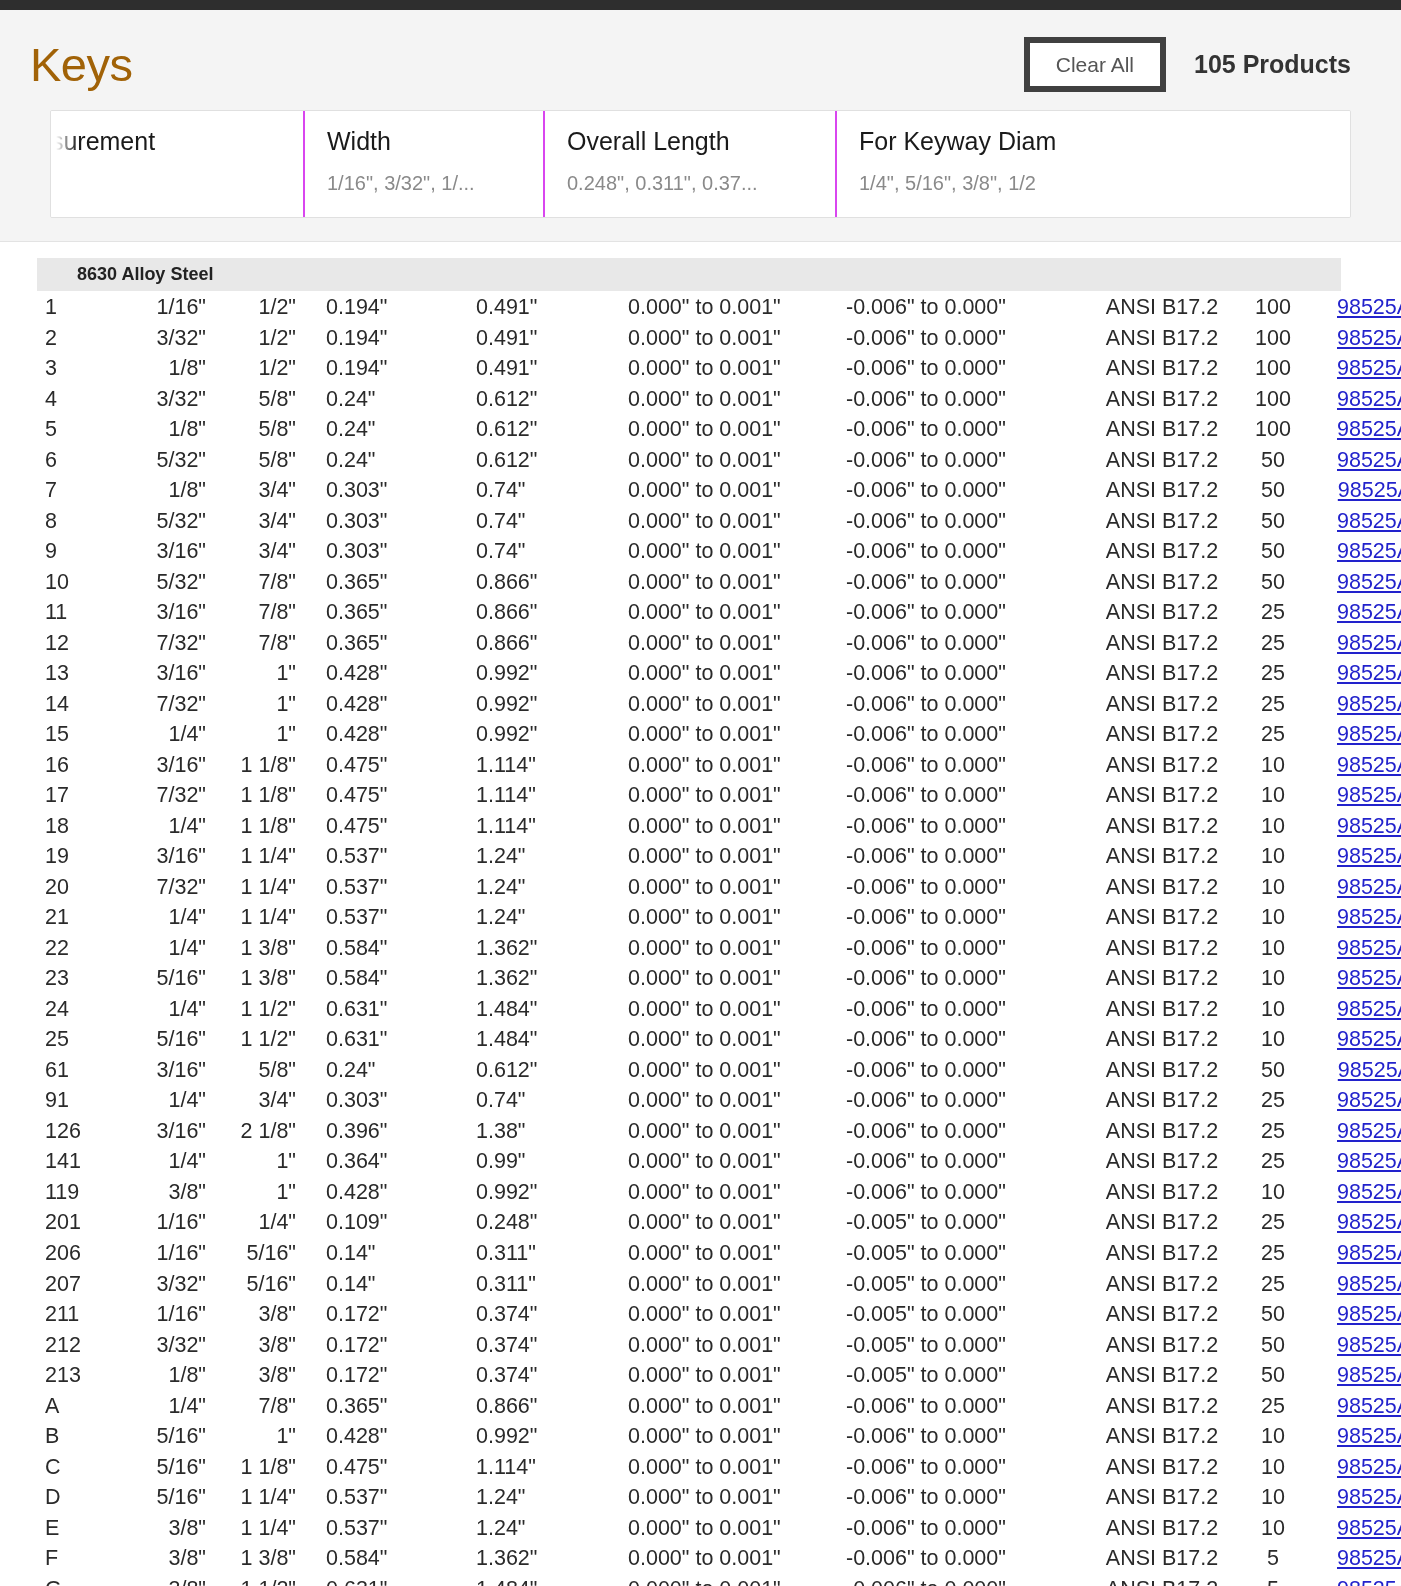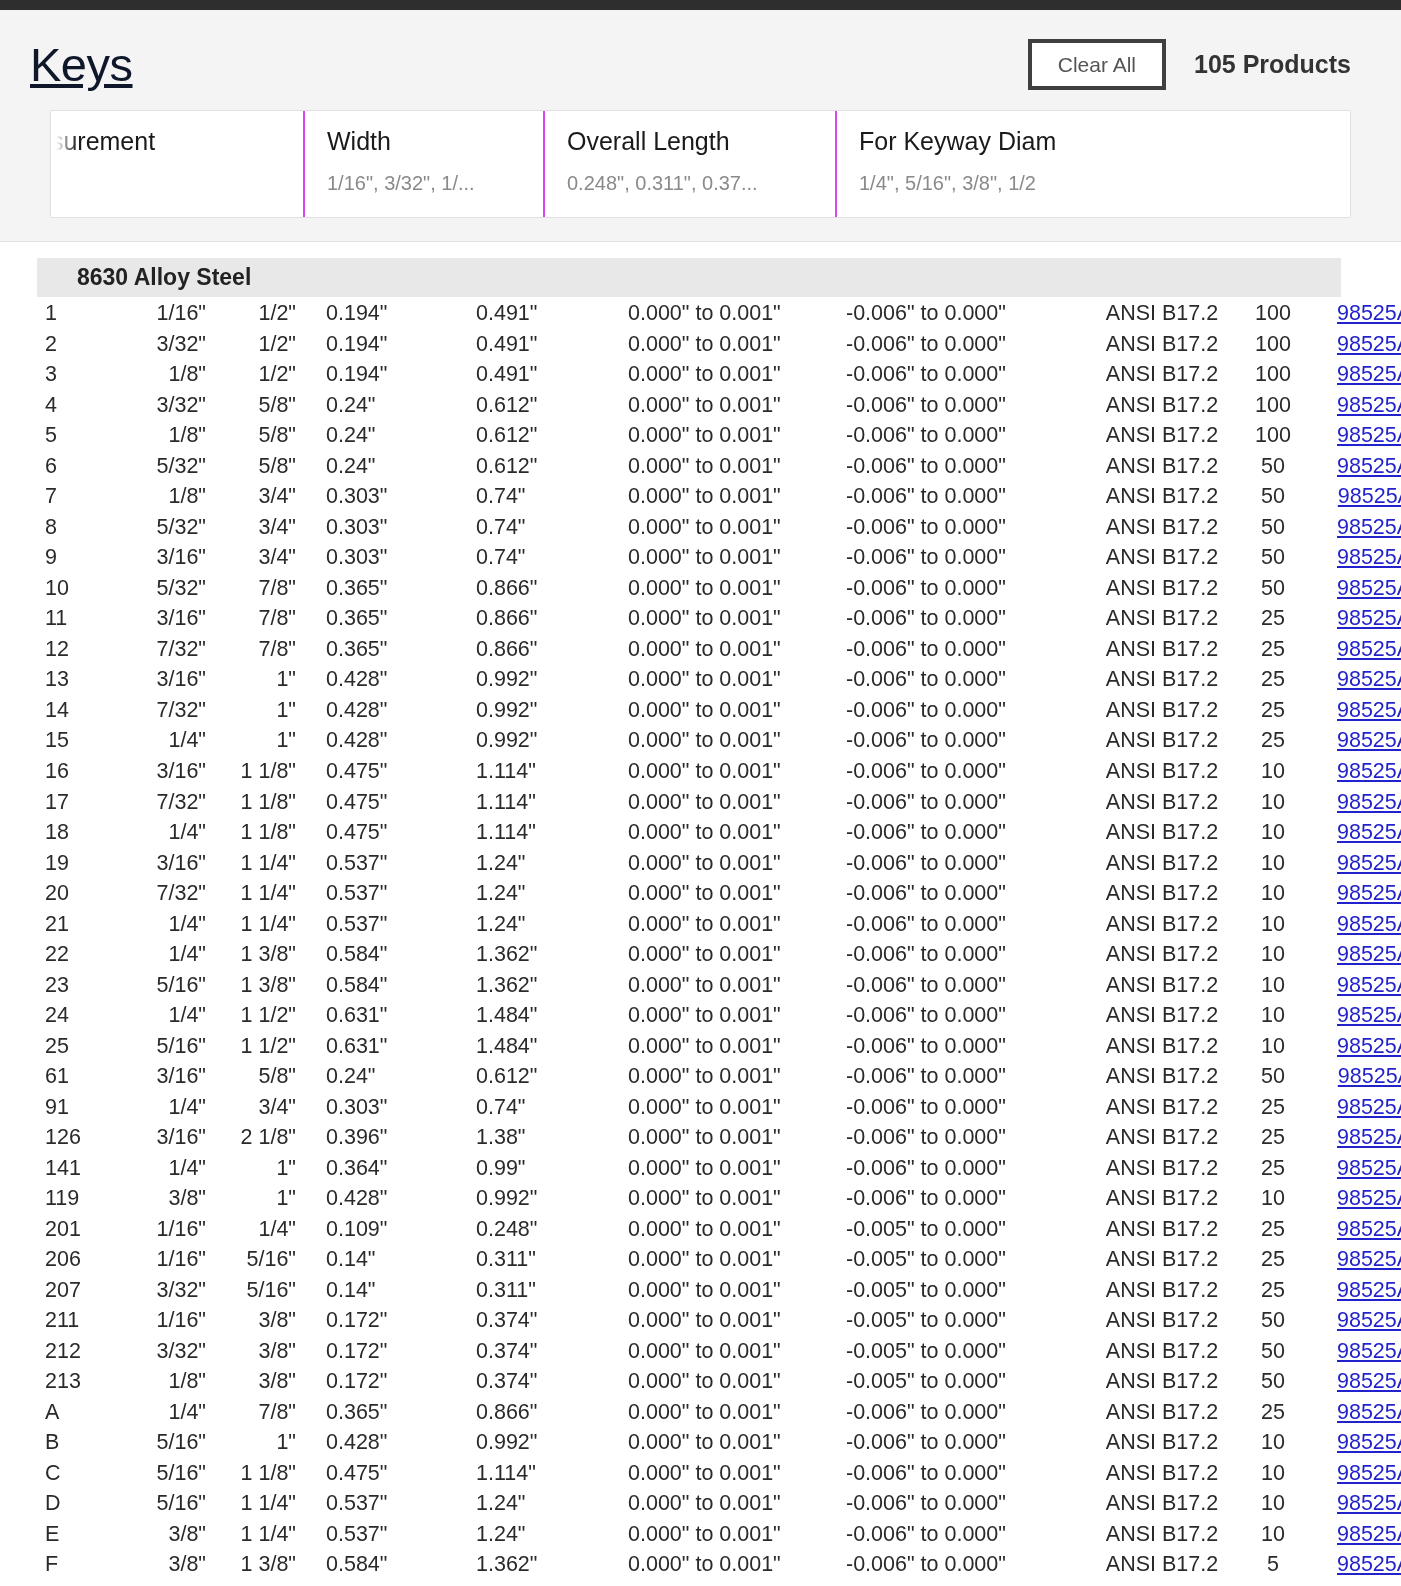--- a/index.html
+++ b/index.html
@@ -28,34 +28,33 @@
   }
   .header-top {
     display: flex;
     align-items: center;
     justify-content: space-between;
     padding: 18px 50px 10px 30px;
     height: 100px;
   }
   .page-title {
     font-size: 47px;
-    color: #0f172a;
+    color: #a16207;
     font-weight: 400;
     letter-spacing: -0.5px;
     line-height: 1;
     margin: 0;
-    text-decoration: underline;
   }
   .header-right {
     display: flex;
     align-items: center;
     gap: 28px;
   }
   .clear-all {
-    border: 4px solid #404040;
+    border: 6px solid #404040;
     background: #ffffff;
     color: #555555;
     font-size: 21px;
     padding: 11px 26px;
     line-height: 1;
     cursor: pointer;
     font-family: "Liberation Sans", sans-serif;
   }
   .product-count {
     font-size: 25px;
@@ -121,21 +120,21 @@
 
   
   .table-area {
     background: #ffffff;
     padding: 0 0 0 0;
     position: relative;
     overflow: hidden;
   }
   .group-header {
     background: #e8e8e8;
-    font-size: 23px;
+    font-size: 18px;
     font-weight: bold;
     color: #222222;
     padding: 5px 0 5px 40px;
     margin: 16px 60px 0 37px;
     line-height: 1.25;
   }
   table.products {
     border-collapse: collapse;
     width: 100%;
     table-layout: fixed;

